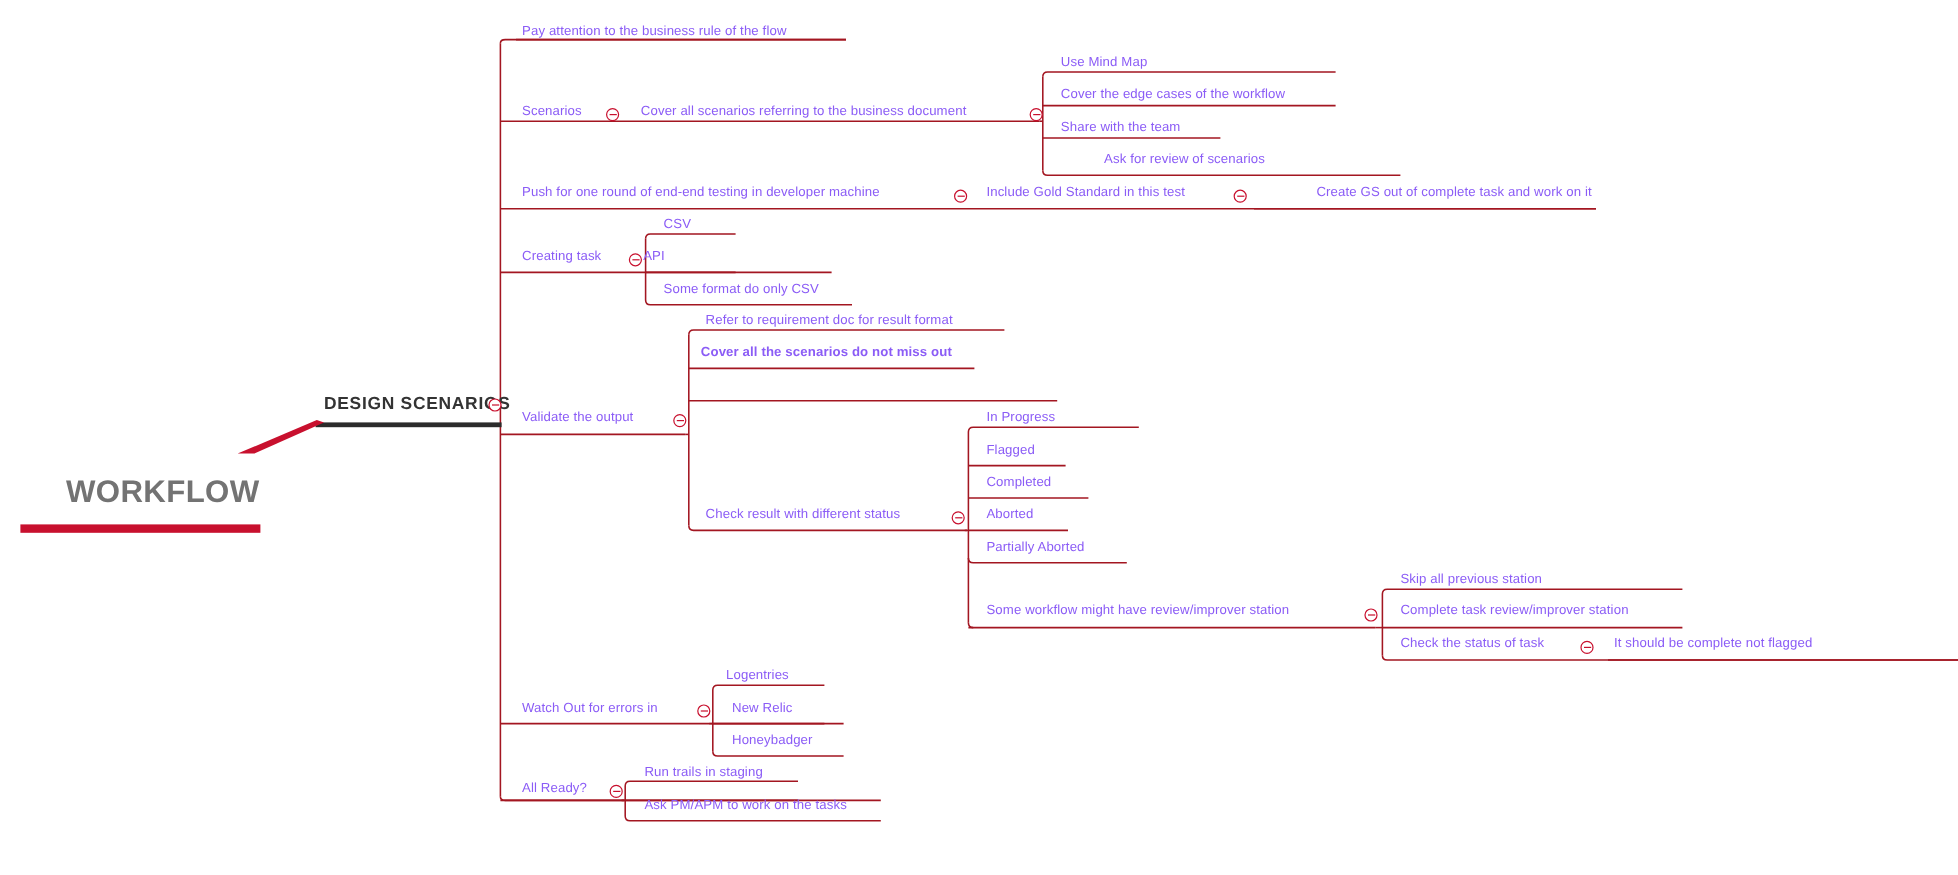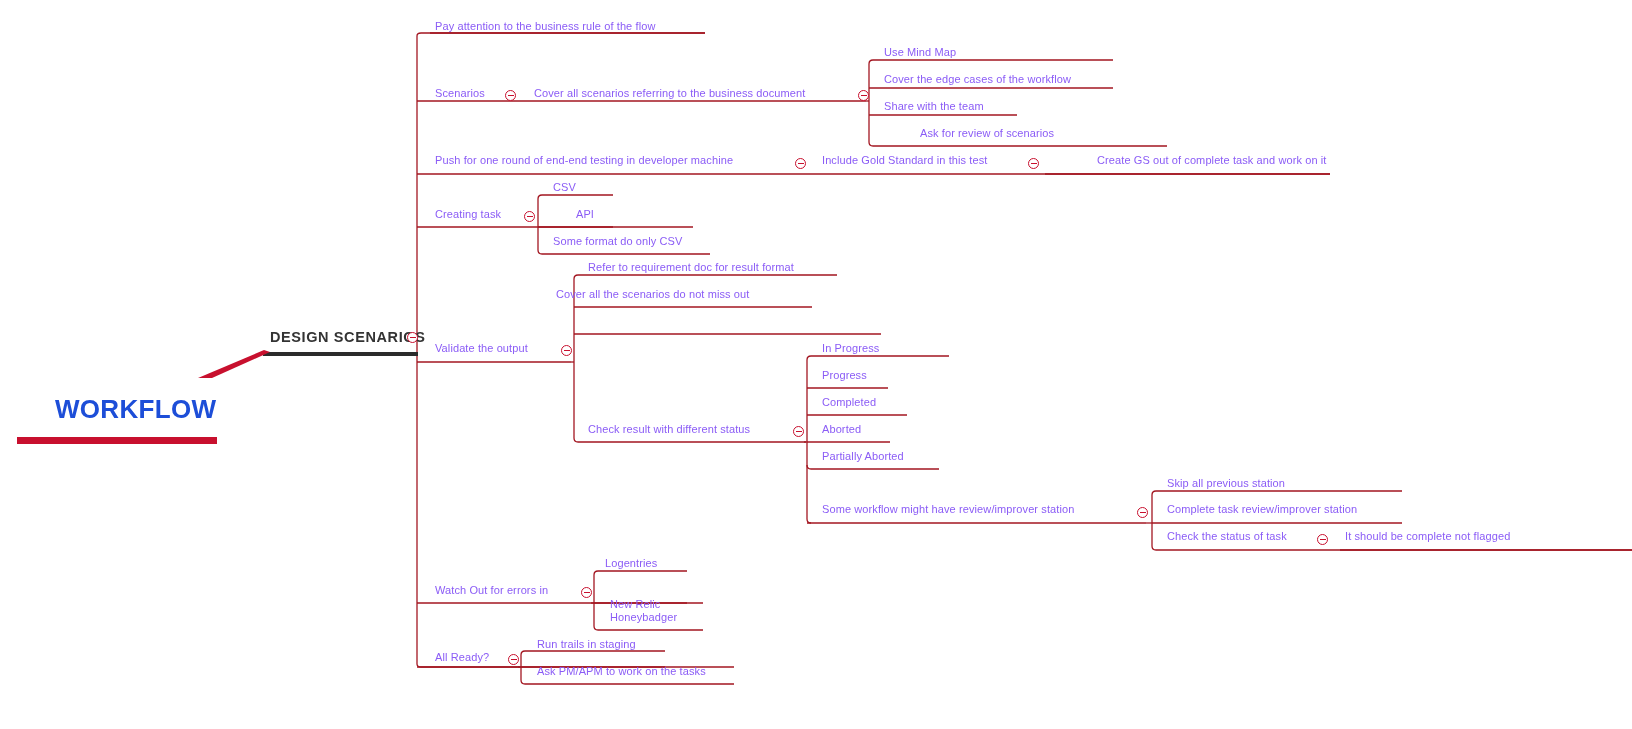--- a/index.html
+++ b/index.html
@@ -16,21 +16,21 @@
   
   .node{
     position:absolute;
     white-space:nowrap;
     color:#8b5cf6;
     font-size:11px;
     line-height:1;
     letter-spacing:.1px;
   }
   .node.root{
-    color:#1d4ed8;
+    color:#737373;
     font-size:26px;
     font-weight:bold;
     letter-spacing:.3px;
     text-align:right;
   }
   .node.lvl1{
     color:#333333;
     font-size:14.5px;
     font-weight:bold;
     letter-spacing:.6px;
@@ -177,53 +177,53 @@
 
   <div class="node" style="left:822px;top:155px;">Include Gold Standard in this test</div>
   <div class="toggle" style="left:1028px;top:158px;"></div>
 
   <div class="node" style="left:1057px;top:155px;margin-left:40px;">Create GS out of complete task and work on it</div>
 
   <div class="node" style="left:435px;top:209px;">Creating task</div>
   <div class="toggle" style="left:524px;top:211px;"></div>
 
   <div class="node" style="left:553px;top:182px;">CSV</div>
-  <div class="node" style="left:576px;top:209px;text-align:center;">API</div>
+  <div class="node" style="left:536px;top:209px;text-align:center;">API</div>
   <div class="node" style="left:553px;top:236px;">Some format do only CSV</div>
 
   <div class="node" style="left:435px;top:343px;">Validate the output</div>
   <div class="toggle" style="left:561px;top:345px;"></div>
 
   <div class="node" style="left:588px;top:262px;">Refer to requirement doc for result format</div>
-  <div class="node" style="left:556px;top:289px;">Cover all the scenarios do not miss out</div>
+  <div class="node" style="left:584px;top:289px;font-weight:bold;">Cover all the scenarios do not miss out</div>
 
   <div class="node" style="left:588px;top:424px;">Check result with different status</div>
   <div class="toggle" style="left:793px;top:426px;"></div>
 
   <div class="node" style="left:822px;top:343px;">In Progress</div>
-  <div class="node" style="left:822px;top:370px;">Progress</div>
+  <div class="node" style="left:822px;top:370px;">Flagged</div>
   <div class="node" style="left:822px;top:397px;">Completed</div>
   <div class="node" style="left:822px;top:424px;">Aborted</div>
   <div class="node" style="left:822px;top:451px;">Partially Aborted</div>
 
   <div class="node" style="left:822px;top:504px;">Some workflow might have review/improver station</div>
   <div class="toggle" style="left:1137px;top:507px;"></div>
 
   <div class="node" style="left:1167px;top:478px;">Skip all previous station</div>
   <div class="node" style="left:1167px;top:504px;">Complete task review/improver station</div>
 
   <div class="node" style="left:1167px;top:531px;">Check the status of task</div>
   <div class="toggle" style="left:1317px;top:534px;"></div>
   <div class="node" style="left:1345px;top:531px;">It should be complete not flagged</div>
 
   <div class="node" style="left:435px;top:585px;">Watch Out for errors in</div>
   <div class="toggle" style="left:581px;top:587px;"></div>
 
   <div class="node" style="left:605px;top:558px;">Logentries</div>
-  <div class="node" style="left:610px;top:585px;margin-top:14px;">New Relic</div>
+  <div class="node" style="left:610px;top:585px;">New Relic</div>
   <div class="node" style="left:610px;top:612px;">Honeybadger</div>
 
   <div class="node" style="left:435px;top:652px;">All Ready?</div>
   <div class="toggle" style="left:508px;top:654px;"></div>
 
   <div class="node" style="left:537px;top:639px;">Run trails in staging</div>
   <div class="node" style="left:537px;top:666px;">Ask PM/APM to work on the tasks</div>
 
 </div>
 

